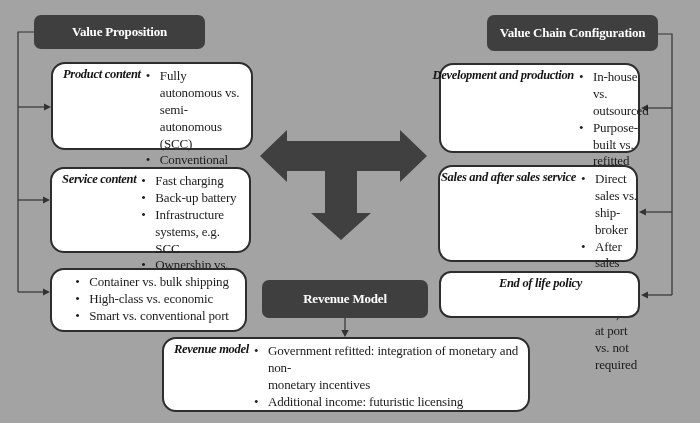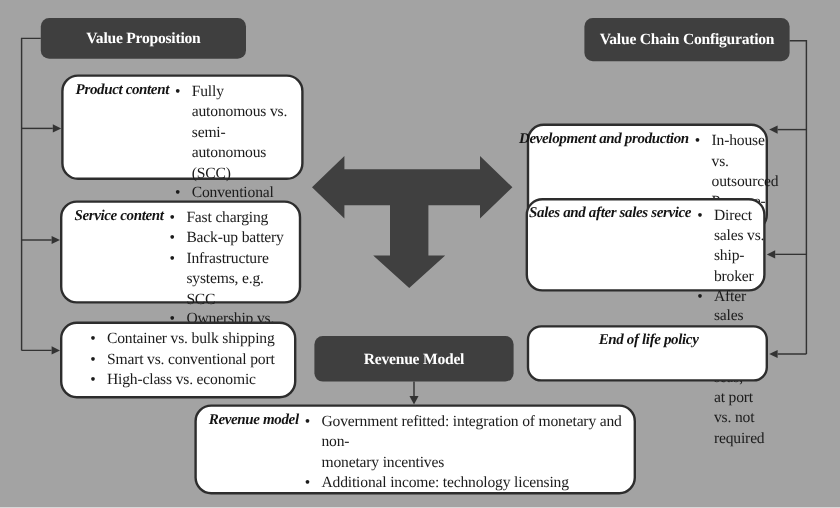--- a/index.html
+++ b/index.html
@@ -92,48 +92,48 @@
       <li>Fast charging</li>
       <li>Back-up battery</li>
       <li>Infrastructure systems, e.g. SCC</li>
       <li>Ownership vs. vessel sharing</li>
     </ul>
   </div>
 
   <div class="content-box" style="left:50px;top:268px;width:197px;height:64px;">
     <ul class="bullets">
       <li>Container vs. bulk shipping</li>
+      <li>High-class vs. economic</li>
       <li>Smart vs. conventional port</li>
-      <li>High-class vs. economic</li>
     </ul>
   </div>
 
-  <div class="content-box" style="left:439px;top:63px;width:201px;height:90px;margin-top:40px;">
+  <div class="content-box" style="left:439px;top:63px;width:201px;height:90px;">
     <div class="box-title">Development and production</div>
     <ul class="bullets">
       <li>In-house vs. outsourced</li>
       <li>Purpose-built vs. refitted</li>
     </ul>
   </div>
 
-  <div class="content-box" style="left:438px;top:165px;width:200px;height:78px;">
+  <div class="content-box" style="left:438px;top:165px;width:200px;height:97px;">
     <div class="box-title">Sales and after sales service</div>
     <ul class="bullets">
       <li>Direct sales vs. ship-broker</li>
       <li>After sales service on high seas,
 at port vs. not required</li>
     </ul>
   </div>
 
   <div class="content-box" style="left:439px;top:271px;width:201px;height:47px;border-radius:12px;justify-content:center;">
     <div class="box-title">End of life policy</div>
   </div>
 
   <div class="content-box" style="left:162px;top:337px;width:368px;height:75px;">
     <div class="box-title">Revenue model</div>
     <ul class="bullets">
       <li>Government refitted: integration of monetary and non-
 monetary incentives</li>
-      <li>Additional income: technology licensing</li>
+      <li>Additional income: futuristic licensing</li>
     </ul>
   </div>
 
 </div>
 
 </body></html>

